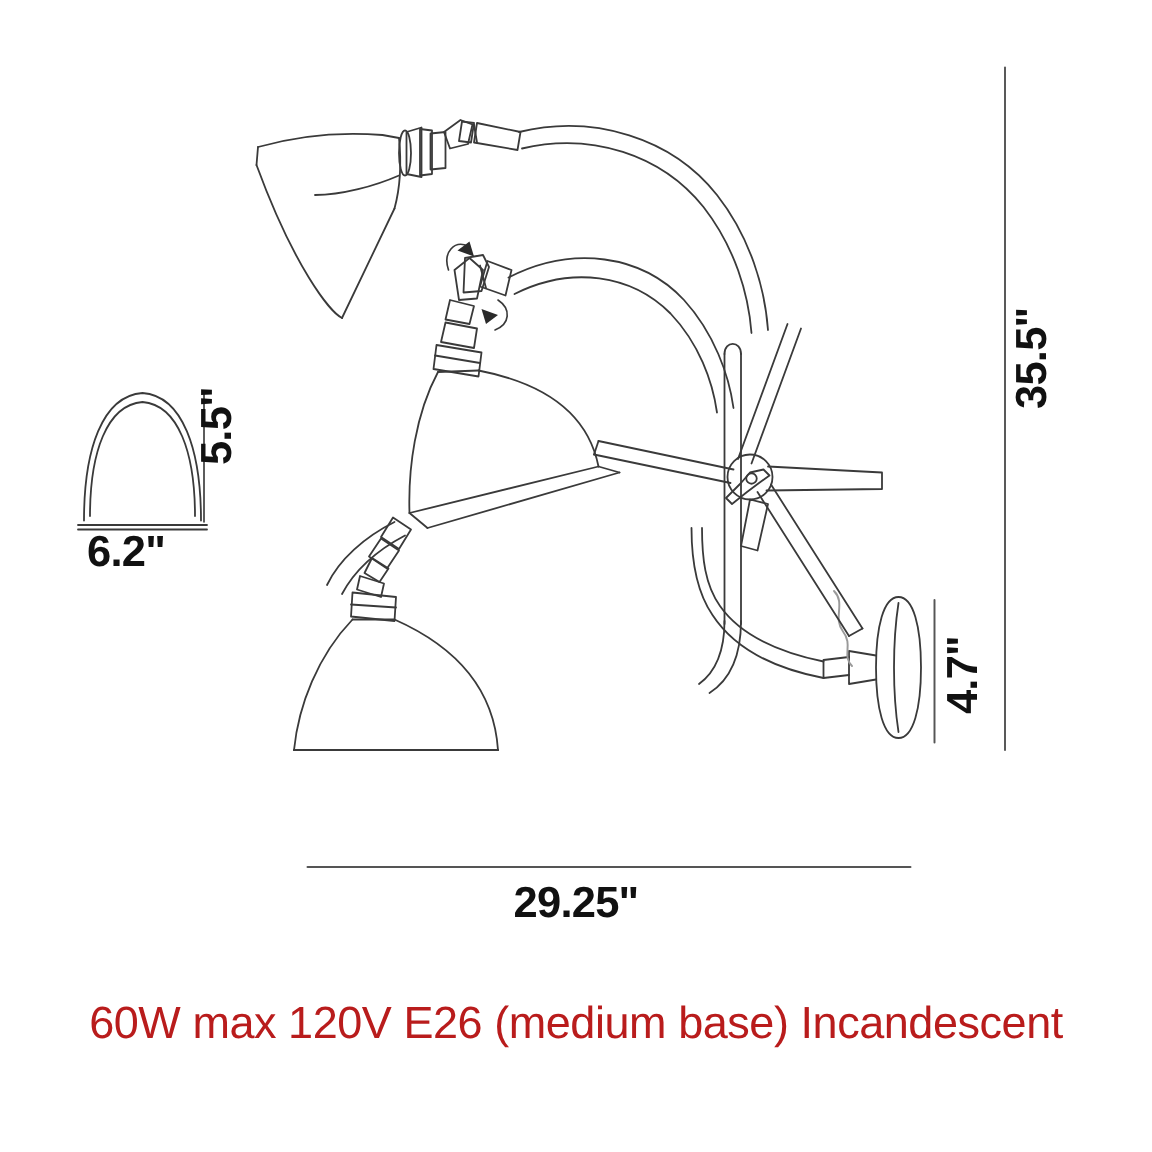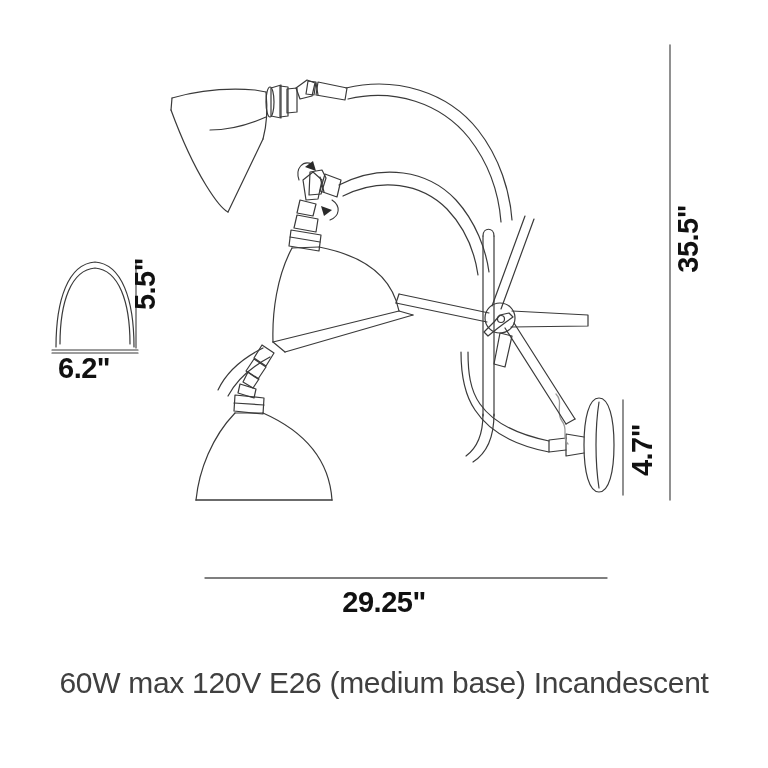--- a/index.html
+++ b/index.html
@@ -74,21 +74,21 @@
     letter-spacing: -0.5px;
   }
   #caption {
     position: absolute;
     left: 0;
     top: 666px;
     width: 768px;
     text-align: center;
     font-size: 30px;
     font-weight: 400;
-    color: #404040;
+    color: #b91c1c;
     letter-spacing: -0.3px;
   }
 </style>
 </head>
 <body>
 
 <div id="stage">
 
   <svg id="drawing" viewBox="0 0 768 768" xmlns="http://www.w3.org/2000/svg">
 

